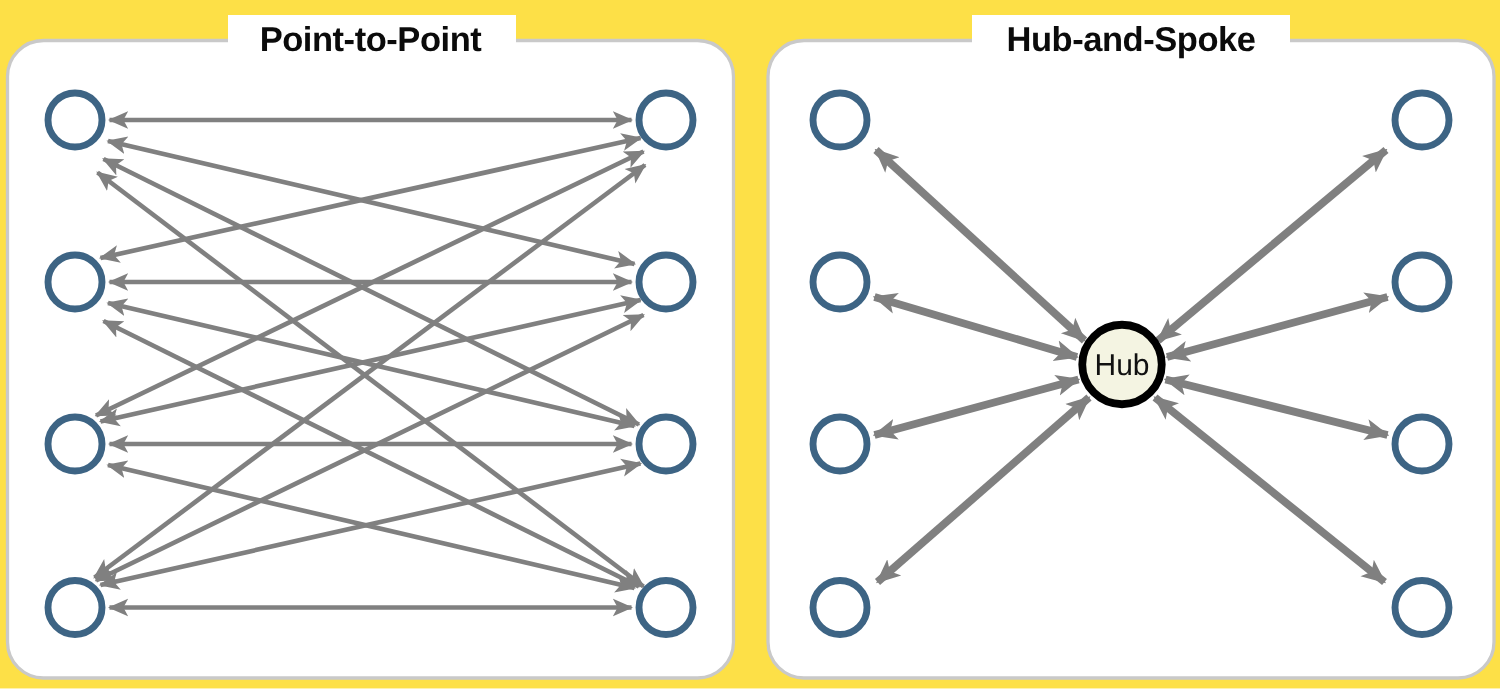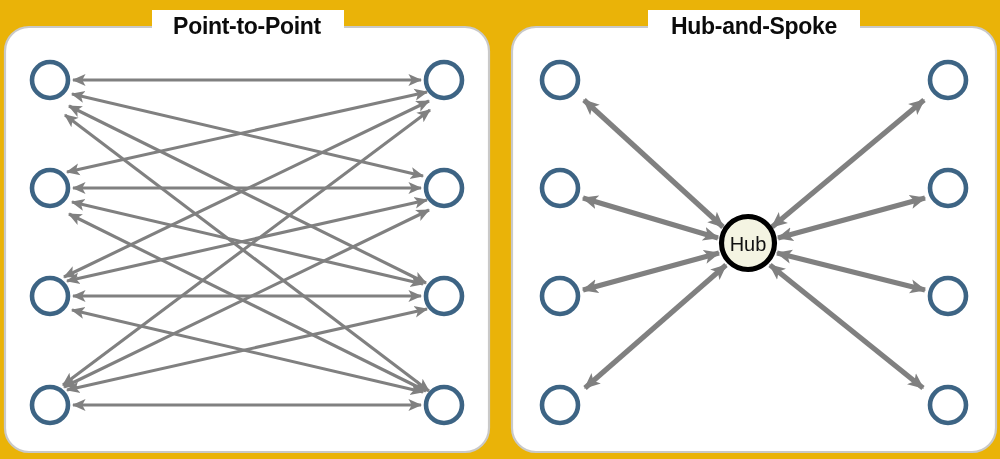--- a/index.html
+++ b/index.html
@@ -7,21 +7,21 @@
     padding: 0;
     background: #ffffff;
   }
   body {
     font-family: "Liberation Sans", sans-serif;
   }
   #canvas {
     position: relative;
     width: 1000px;
     height: 459px;
-    background: #eab308;
+    background: #fde047;
     overflow: hidden;
   }
   #diagram-svg {
     position: absolute;
     top: 0;
     left: 0;
     width: 1000px;
     height: 459px;
     display: block;
   }

